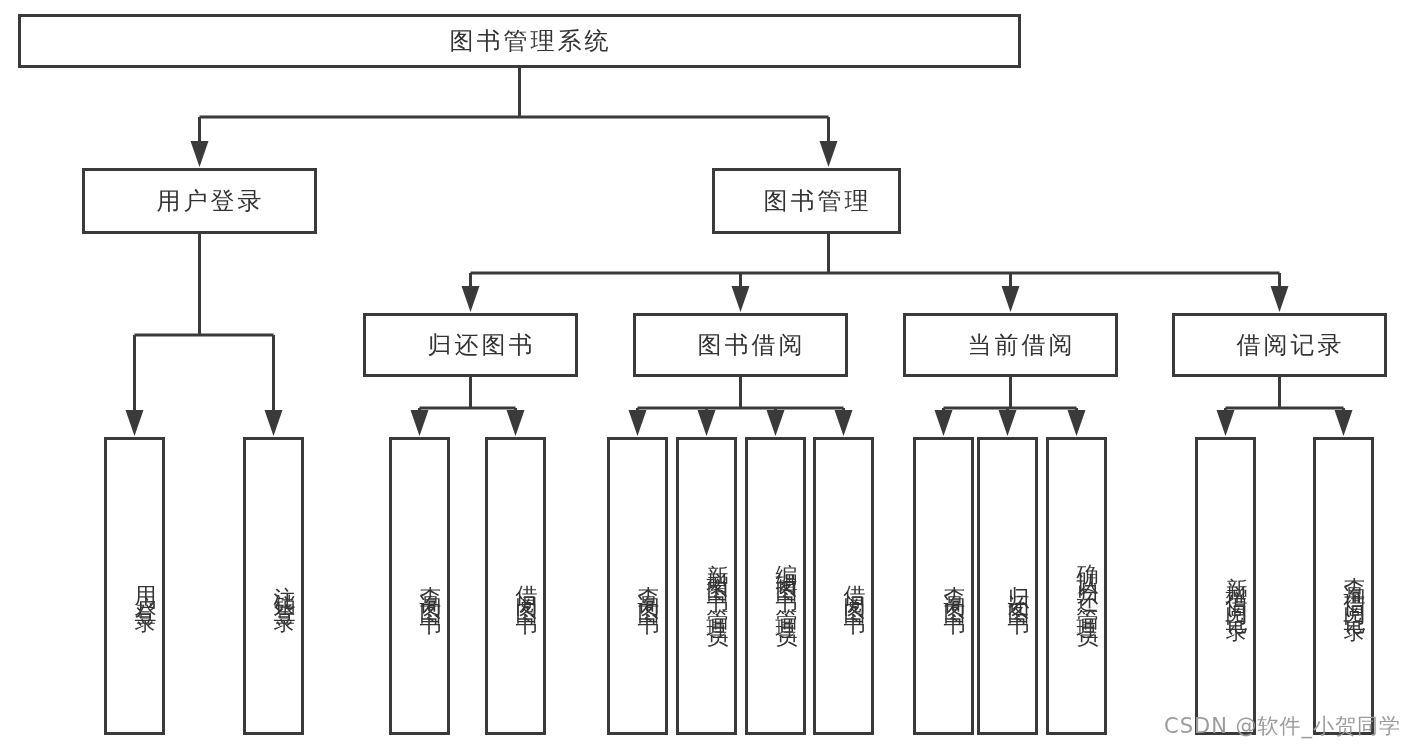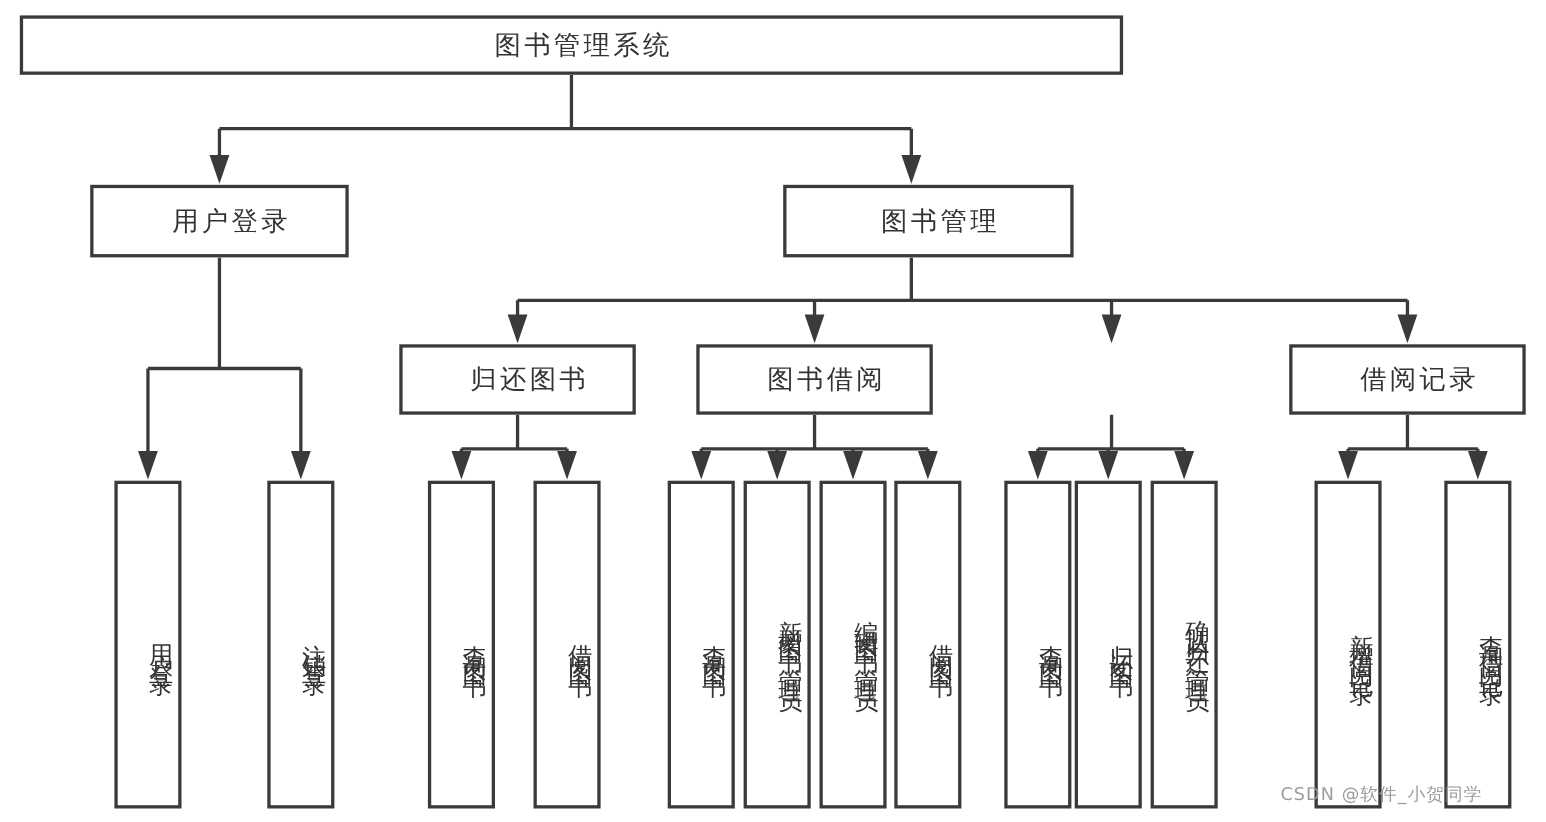--- a/index.html
+++ b/index.html
@@ -33,21 +33,21 @@
   .node.leaf{
     writing-mode:vertical-rl;
     text-orientation:mixed;
     font-size:22px;
     letter-spacing:9px;
     line-height:1;
   }
   .watermark{
     position:absolute;
     left:1164px;top:712px;
-    font-size:16px;
+    font-size:21px;
     letter-spacing:1px;
     color:var(--watermark);
     white-space:nowrap;
   }
 </style>
 </head>
 <body>
 
 <div class="canvas">
 
@@ -90,24 +90,25 @@
     <g>
       <path d="M1279.5 377 V408 M1225.5 408 H1343.5 M1225.5 408 V416 M1343.5 408 V416"></path>
       <polygon points="1216.5,410 1234.5,410 1225.5,436"></polygon>
       <polygon points="1334.5,410 1352.5,410 1343.5,436"></polygon>
     </g>
   </svg>
 
   <div class="node h-label" style="left:18px;top:14px;width:1003px;height:54px;">图书管理系统</div>
 
   <div class="node h-label" style="left:82px;top:168px;width:235px;height:66px;">用户登录</div>
-  <div class="node h-label" style="left:712px;top:168px;width:264px;height:66px;">图书管理</div>
+  <div class="node h-label" style="left:712px;top:168px;width:189px;height:66px;">图书管理</div>
 
   <div class="node h-label" style="left:363px;top:313px;width:215px;height:64px;">归还图书</div>
   <div class="node h-label" style="left:633px;top:313px;width:215px;height:64px;text-align:center;">图书借阅</div>
+  <div class="node h-label" style="left:903px;top:313px;width:215px;height:64px;">当前借阅</div>
   <div class="node h-label" style="left:1172px;top:313px;width:215px;height:64px;">借阅记录</div>
 
   <div class="node leaf" style="left:104px;top:437px;width:61px;height:298px;">用户登录</div>
   <div class="node leaf" style="left:243px;top:437px;width:61px;height:298px;">注销登录</div>
 
   <div class="node leaf" style="left:389px;top:437px;width:61px;height:298px;">查询图书</div>
   <div class="node leaf" style="left:485px;top:437px;width:61px;height:298px;">借阅图书</div>
 
   <div class="node leaf" style="left:607px;top:437px;width:61px;height:298px;">查询图书</div>
   <div class="node leaf" style="left:676px;top:437px;width:61px;height:298px;">新增图书（管理员）</div>

